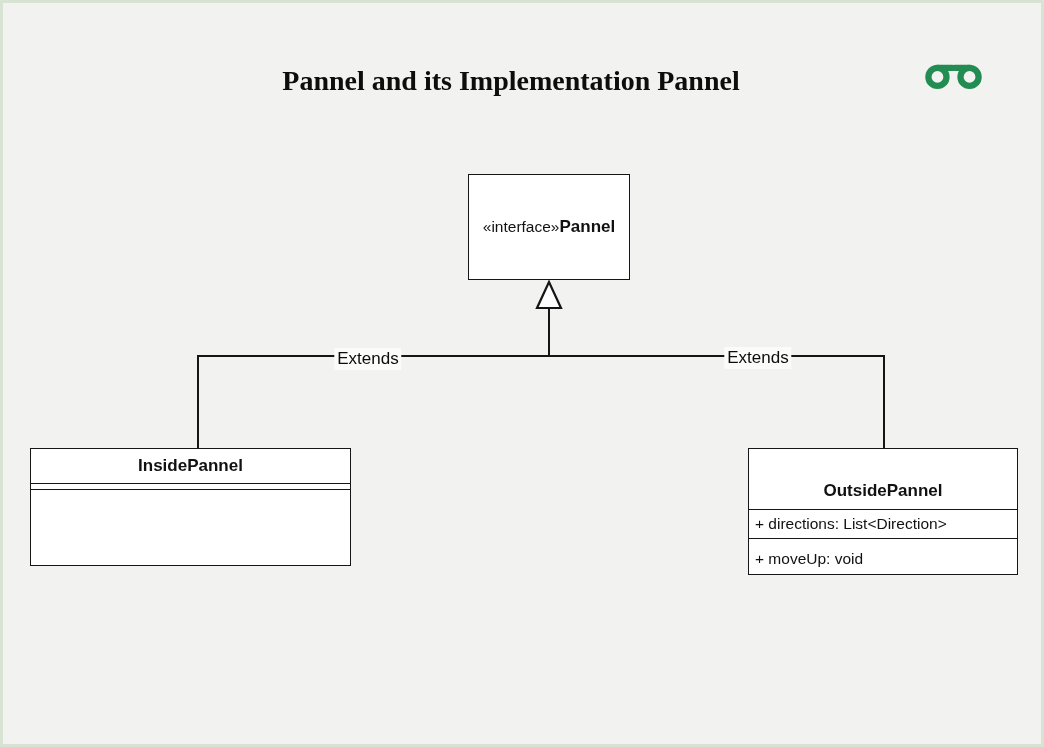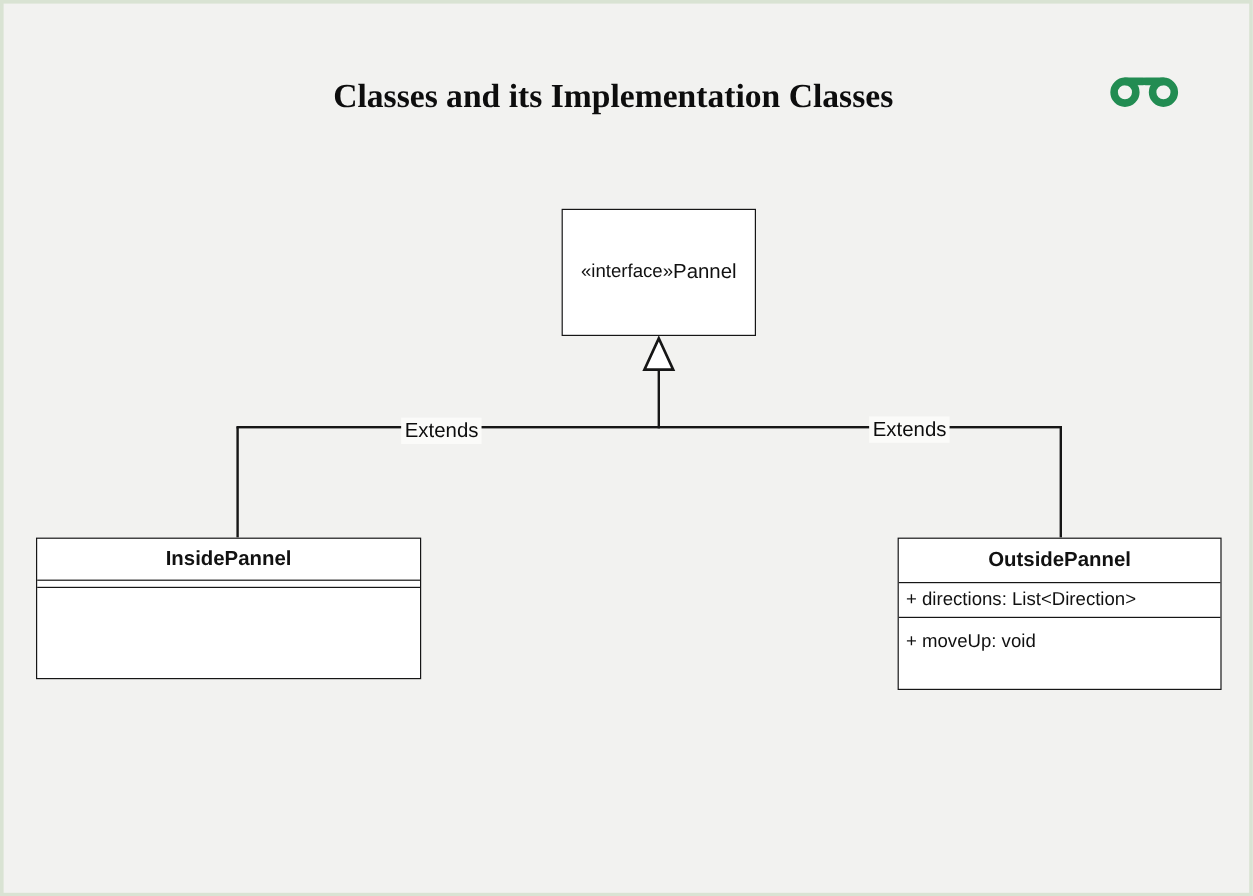--- a/index.html
+++ b/index.html
@@ -42,21 +42,21 @@
     box-sizing: border-box;
     background: #ffffff;
     border: 1.5px solid #161616;
     display: flex;
     flex-direction: row;
     align-items: center;
     justify-content: center;
     text-align: center;
   }
   .iface-stereotype { font-size: 15.5px; line-height: 24px; }
-  .iface-name { font-size: 17px; font-weight: normal; line-height: 24px; }
+  .iface-name { font-size: 17px; font-weight: bold; line-height: 24px; }
 
   
   .line { position: absolute; background: #161616; }
   .tri {
     position: absolute;
     left: 531px;
     top: 277px;
     width: 30px;
     height: 30px;
   }
@@ -86,21 +86,21 @@
   .cls-header {
     flex: 0 0 auto;
     border-bottom: 1.5px solid #161616;
     display: flex;
     align-items: center;
     justify-content: center;
     font-weight: bold;
     font-size: 17px;
   }
   .cls-inside  .cls-header { height: 34px; }
-  .cls-outside .cls-header { height: 36px; }
+  .cls-outside .cls-header { height: 36px; margin-top: 24px; }
   .cls-gap {
     flex: 0 0 auto;
     height: 4.5px;
     border-bottom: 1.5px solid #161616;
   }
   .cls-attrs, .cls-methods {
     font-size: 15.5px;
     line-height: 22px;
     padding: 6px 7px;
     white-space: nowrap;
@@ -114,21 +114,21 @@
     line-height: 21px;
   }
   .cls-outside .cls-methods { padding: 9px 6px; }
   .cls-inside .cls-attrs { padding: 9px 7px; }
 </style>
 </head>
 <body>
 
 <div class="page">
 
-  <div class="title">Classes and its Implementation Classes</div>
+  <div class="title">Pannel and its Implementation Pannel</div>
 
   <svg class="logo" viewBox="0 0 64 36" aria-hidden="true">
     <g fill="none" stroke="#228C52" stroke-width="6.5" stroke-linecap="round">
       <circle cx="15.5" cy="22.5" r="9.3"></circle>
       <circle cx="48.5" cy="22.5" r="9.3"></circle>
       <line x1="16" y1="13.2" x2="30.8" y2="13.2"></line>
       <line x1="33.2" y1="13.2" x2="48" y2="13.2"></line>
     </g>
   </svg>
 

